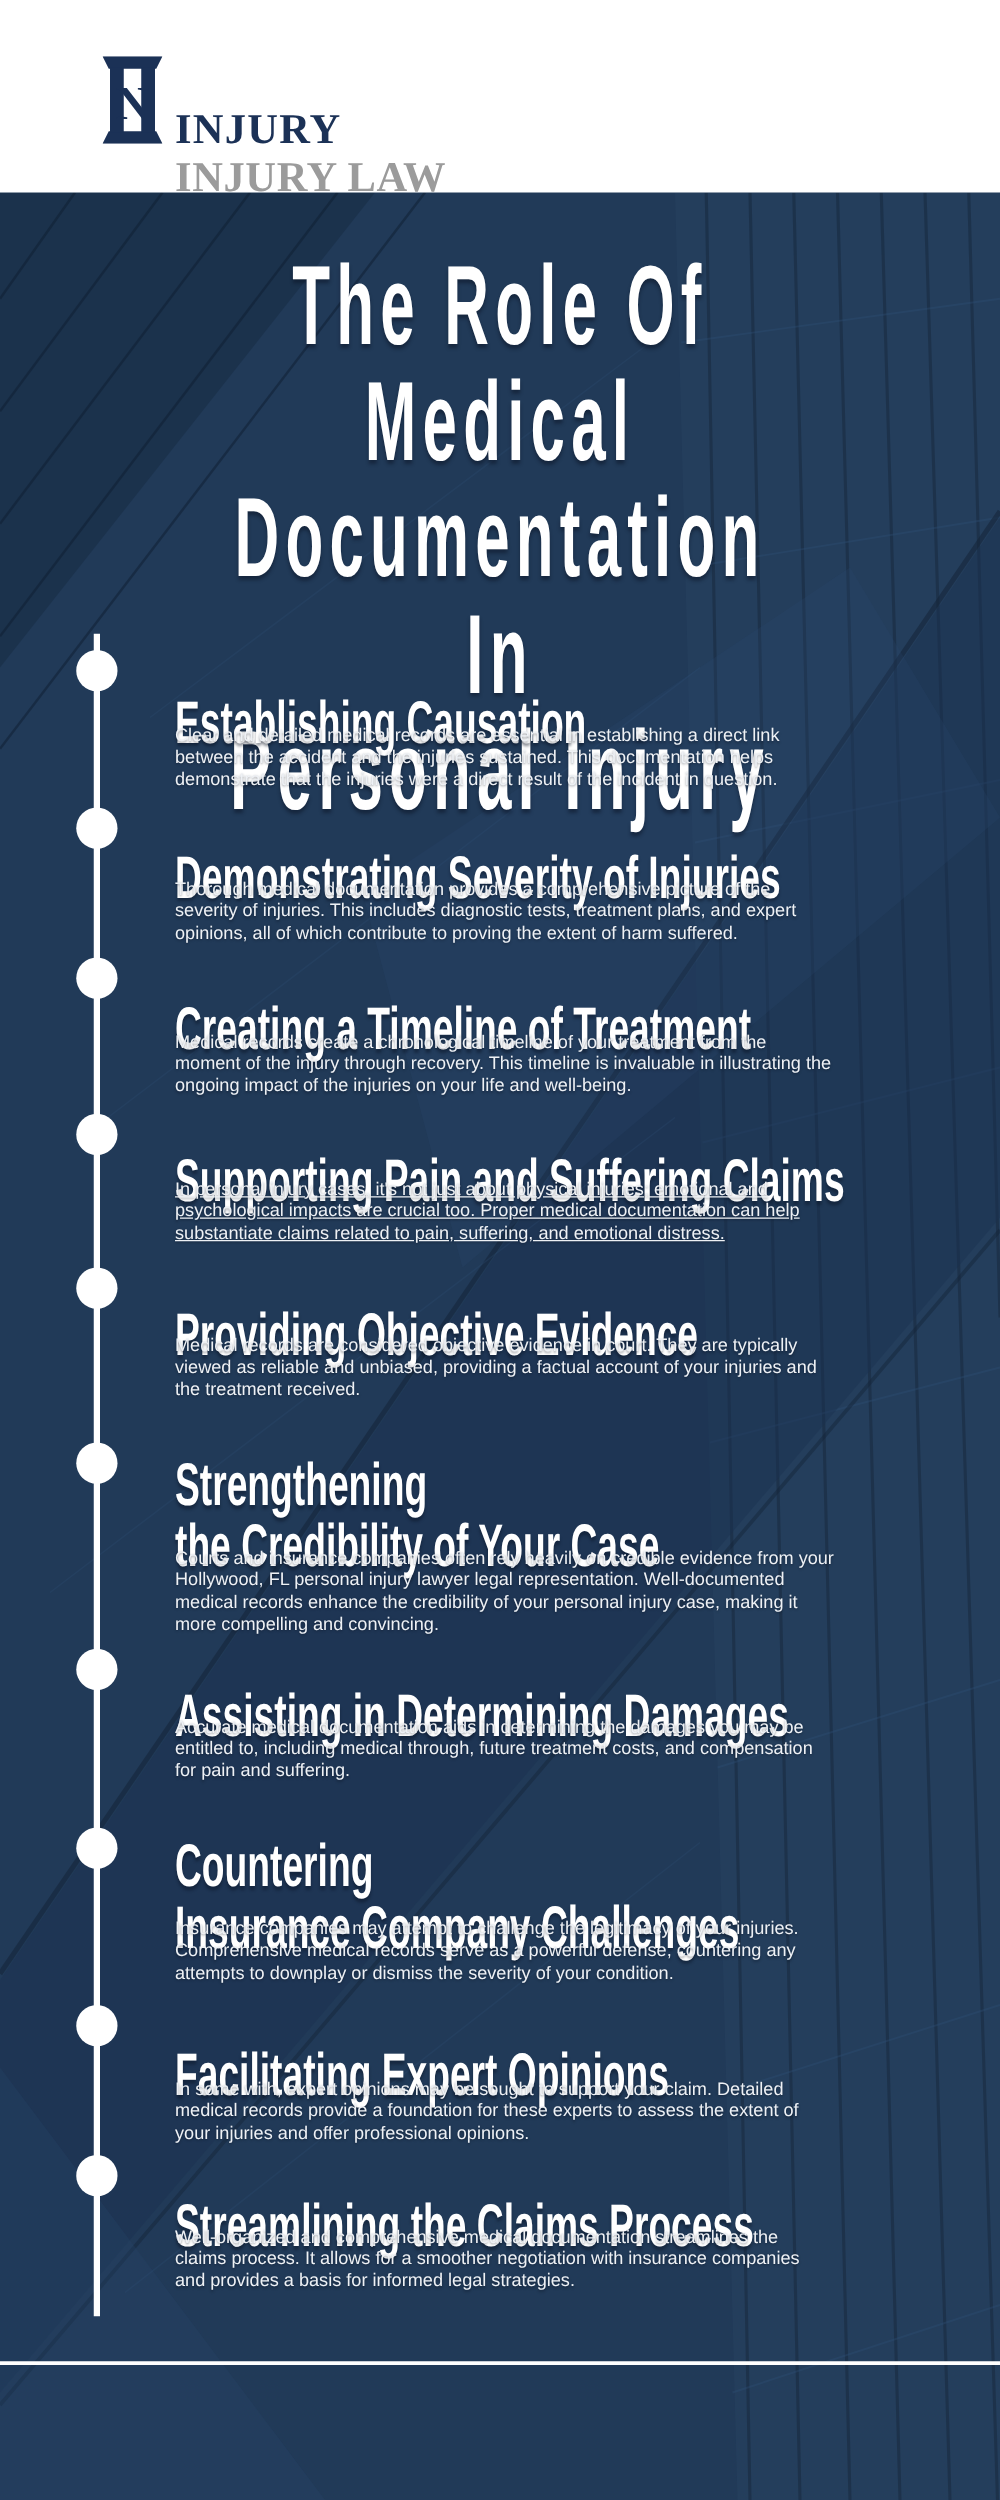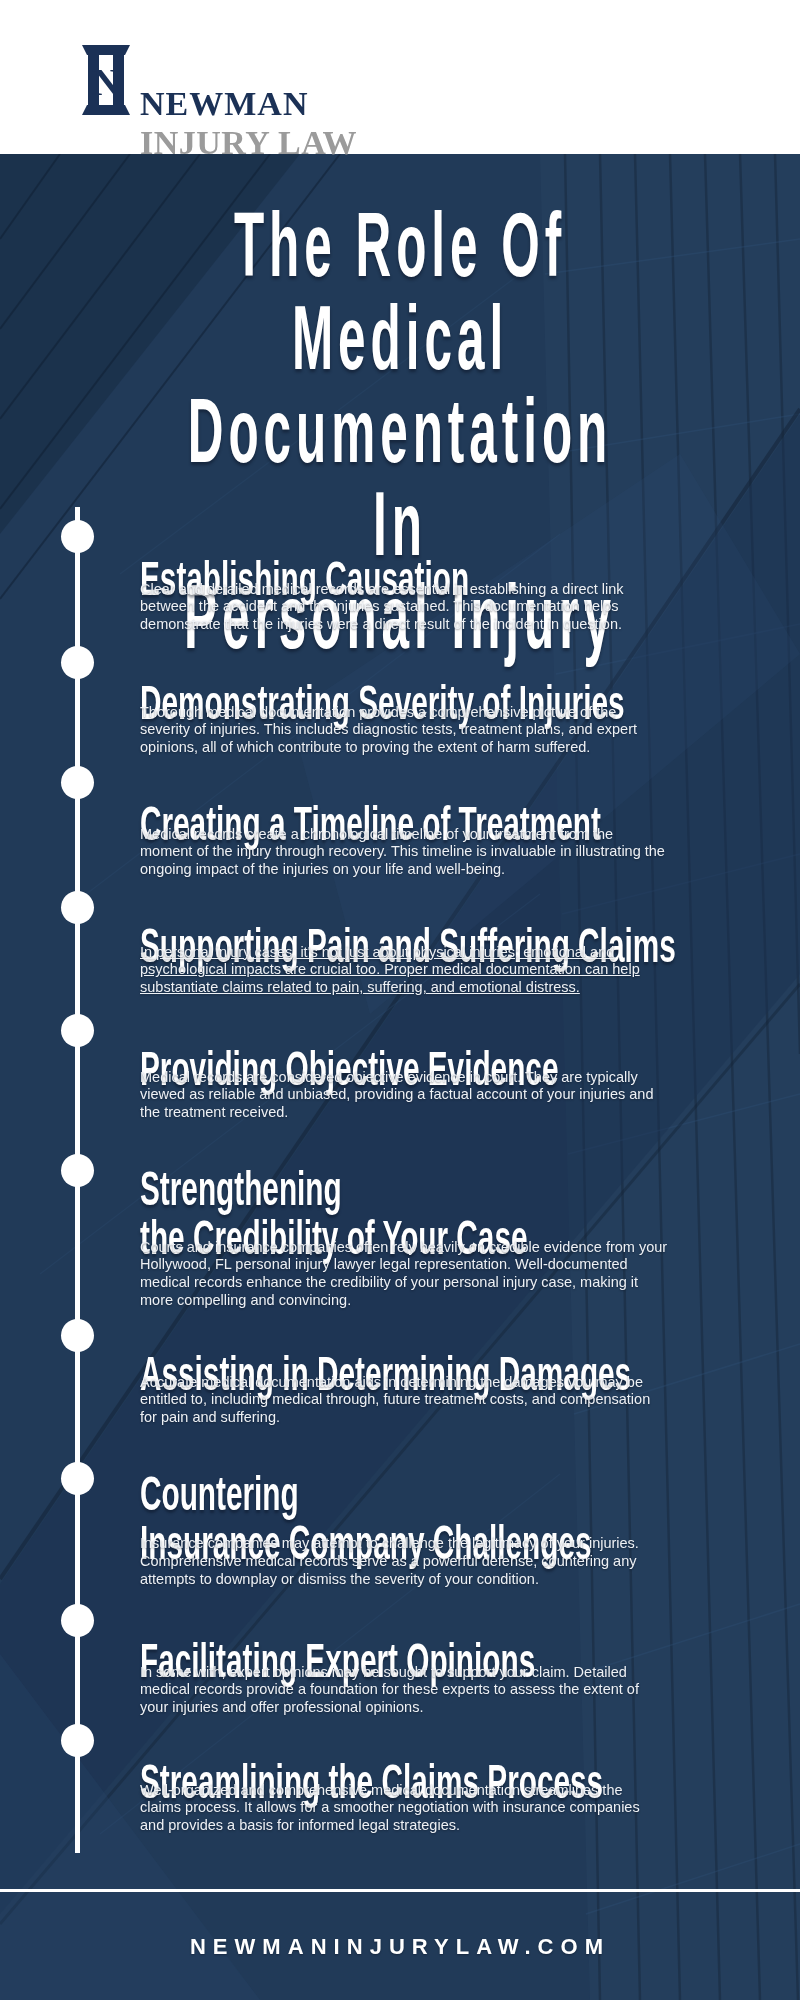--- a/index.html
+++ b/index.html
@@ -98,21 +98,21 @@
 
   <div class="header">
     <div style="position:absolute;left:82px;top:45px;width:300px;height:80px;">
       <svg class="logo-mark" viewBox="0 0 48 70">
         <polygon points="0,0 48,0 43,10 5,10" fill="#1b3156"></polygon>
         <polygon points="0,70 48,70 43,60 5,60" fill="#1b3156"></polygon>
         <rect x="6" y="9" width="11" height="52" fill="#1b3156"></rect>
         <rect x="31" y="9" width="11" height="52" fill="#1b3156"></rect>
         <text x="24" y="50" text-anchor="middle" font-family="Liberation Serif, DejaVu Serif, serif" font-size="38" font-weight="bold" fill="#1b3156">N</text>
       </svg>
-      <div class="logo-name">NEWMAN</div>
+      <div class="logo-name">INJURY</div>
       <div class="logo-sub">INJURY LAW</div>
     </div>
   </div>
 
   <div class="tl-line"></div>
   <div id="dots">
       <div class="tl-dot" style="top: 520px;"></div>
       <div class="tl-dot" style="top: 646px;"></div>
       <div class="tl-dot" style="top: 766px;"></div>
       <div class="tl-dot" style="top: 891px;"></div>
@@ -193,15 +193,14 @@
 
     <div>
       <h2 class="sec-head" style="top: 1717px;">Streamlining the Claims Process</h2>
       <p class="sec-body" style="top: 1767px;">Well-organized and comprehensive medical documentation streamlines the
 claims process. It allows for a smoother negotiation with insurance companies
 and provides a basis for informed legal strategies.</p>
     </div>
   </div>
 
   <div class="foot-rule"></div>
-  <div class="foot-site">NEWMANINJURYLAW.COM</div>
 
 </div>
 
 </body></html>

